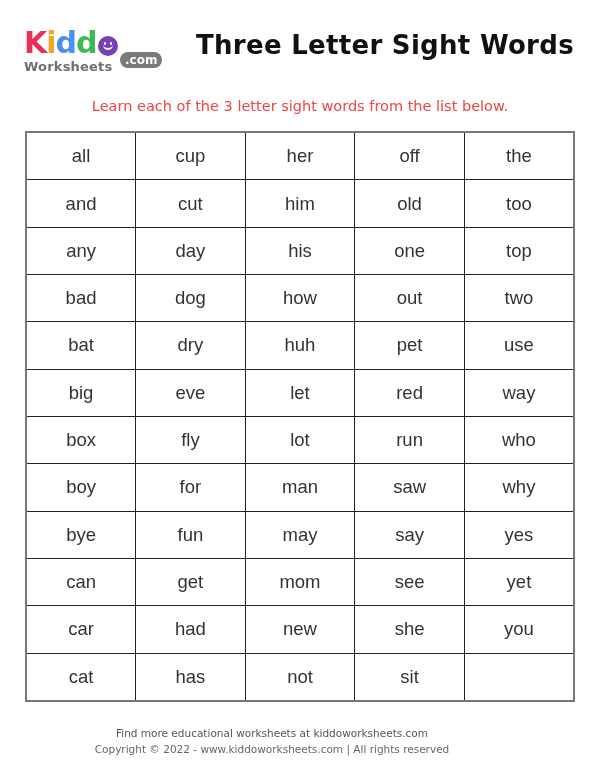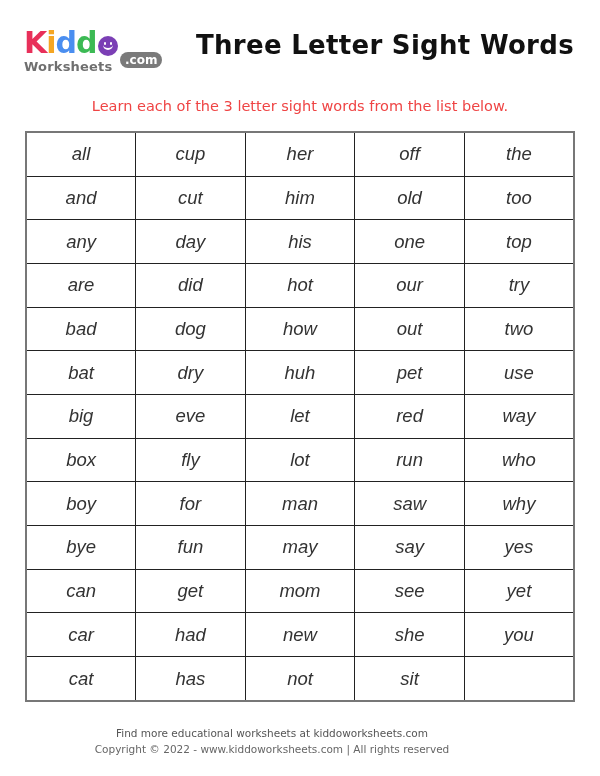--- a/index.html
+++ b/index.html
@@ -11,21 +11,21 @@
   .smiley { display: inline-block; width: 20px; height: 20px; border-radius: 50%; margin-left: 1px; margin-bottom: 2px; position: relative; }
   .smiley::before, .smiley::after { content: ""; position: absolute; top: 6px; width: 2px; height: 3px; background: #fff; border-radius: 1px; }
   .smiley::before { left: 6px; } .smiley::after { right: 6px; }
   .smiley i { position: absolute; left: 5px; top: 9px; width: 10px; height: 5px; border-bottom: 2px solid #fff; border-radius: 0 0 6px 6px; box-sizing: border-box; }
   .logo-ws { position: absolute; left: 0; top: 31px; font-family: "DejaVu Sans", sans-serif; font-weight: bold; font-size: 13px; color: #6f6f6f; letter-spacing: 0.2px; }
   .logo-com { position: absolute; left: 96px; top: 24px; background: #7a7a7a; color: #fff; font-size: 12px; font-weight: bold; padding: 1px 5px; border-radius: 8px; font-family: "DejaVu Sans", sans-serif; }
 
   .title { position: absolute; left: 196px; top: 30px; font-family: "DejaVu Sans", sans-serif; font-weight: bold; font-size: 26px; color: #111; letter-spacing: 0.3px; white-space: nowrap; }
   .subtitle { position: absolute; left: 0; width: 600px; top: 98px; text-align: center; font-family: "DejaVu Sans", sans-serif; font-size: 14.5px; color: #ef4444; }
 
-  table.words { position: absolute; left: 25px; top: 131px; width: 550px; height: 571px; border-collapse: collapse; table-layout: fixed; border: 2px solid #777; font-style: italic; }
+  table.words { position: absolute; left: 25px; top: 131px; width: 550px; height: 571px; border-collapse: collapse; table-layout: fixed; border: 2px solid #777; }
   table.words td { border: 1px solid #222; text-align: center; vertical-align: middle; font-family: "Liberation Sans", sans-serif; font-size: 18.5px; color: #333; height: 40px; padding: 0; }
 
   .footer { position: absolute; left: 0; width: 544px; text-align: center; font-family: "DejaVu Sans", sans-serif; color: #555; }
   .footer1 { top: 727px; font-size: 10.5px; }
   .footer2 { top: 743px; font-size: 10.5px; color: #666; }
 </style>
 </head>
 <body>
 
 <div class="logo">
@@ -60,27 +60,20 @@
         <td>him</td>
         <td>old</td>
         <td>too</td>
       </tr>
       <tr>
         <td>any</td>
         <td>day</td>
         <td>his</td>
         <td>one</td>
         <td>top</td>
-      </tr>
-      <tr>
-        <td>are</td>
-        <td>did</td>
-        <td>hot</td>
-        <td>our</td>
-        <td>try</td>
       </tr>
       <tr>
         <td>bad</td>
         <td>dog</td>
         <td>how</td>
         <td>out</td>
         <td>two</td>
       </tr>
       <tr>
         <td>bat</td>

